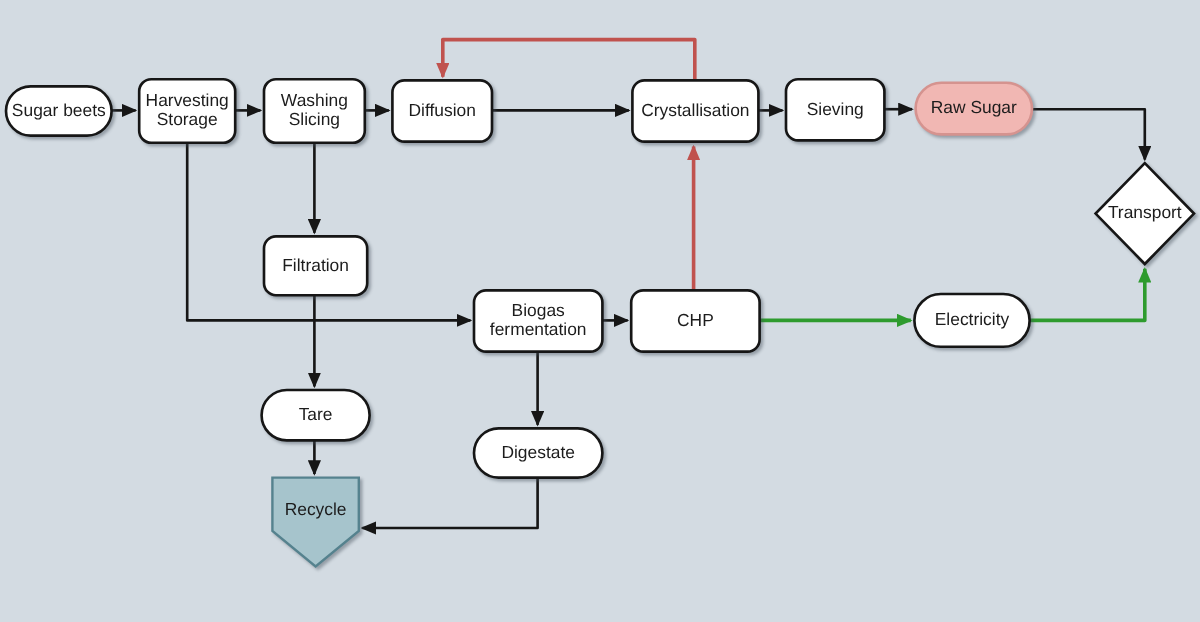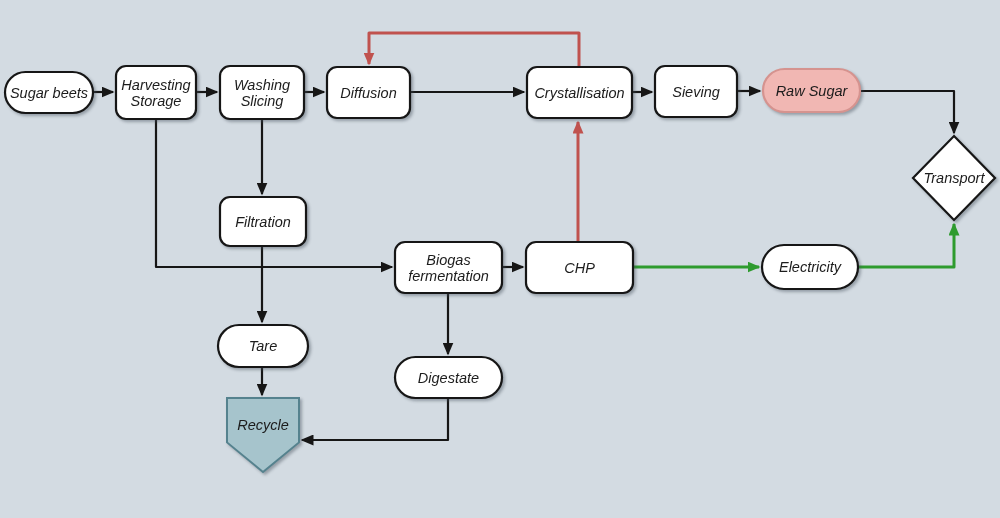--- a/index.html
+++ b/index.html
@@ -9,21 +9,20 @@
   body {
     width: 1000px;
     height: 518px;
     background: #d3dbe2;
     font-family: "Liberation Sans", sans-serif;
     overflow: hidden;
   }
   #stage {
     width: 968px;
     height: 518px;
-    font-style: italic;
   }
   svg {
     display: block;
   }
   .node-shape {
     filter: drop-shadow(2px 2.5px 1.5px rgba(70, 82, 94, 0.45));
   }
   .edge {
     fill: none;
     stroke-linecap: butt;

